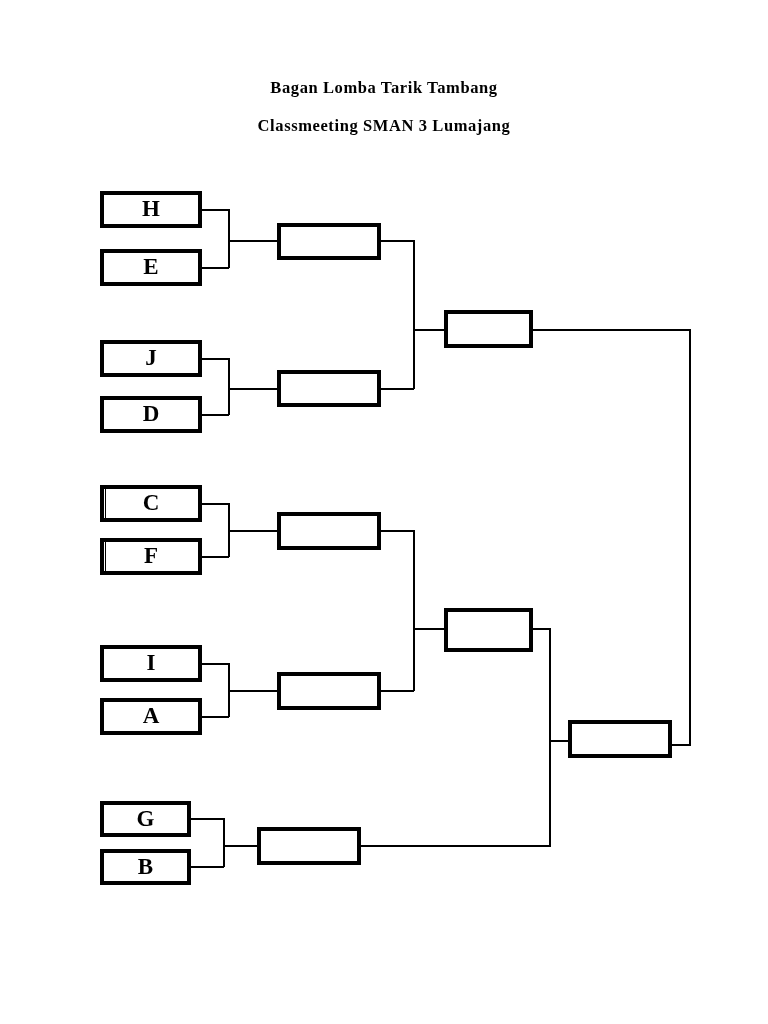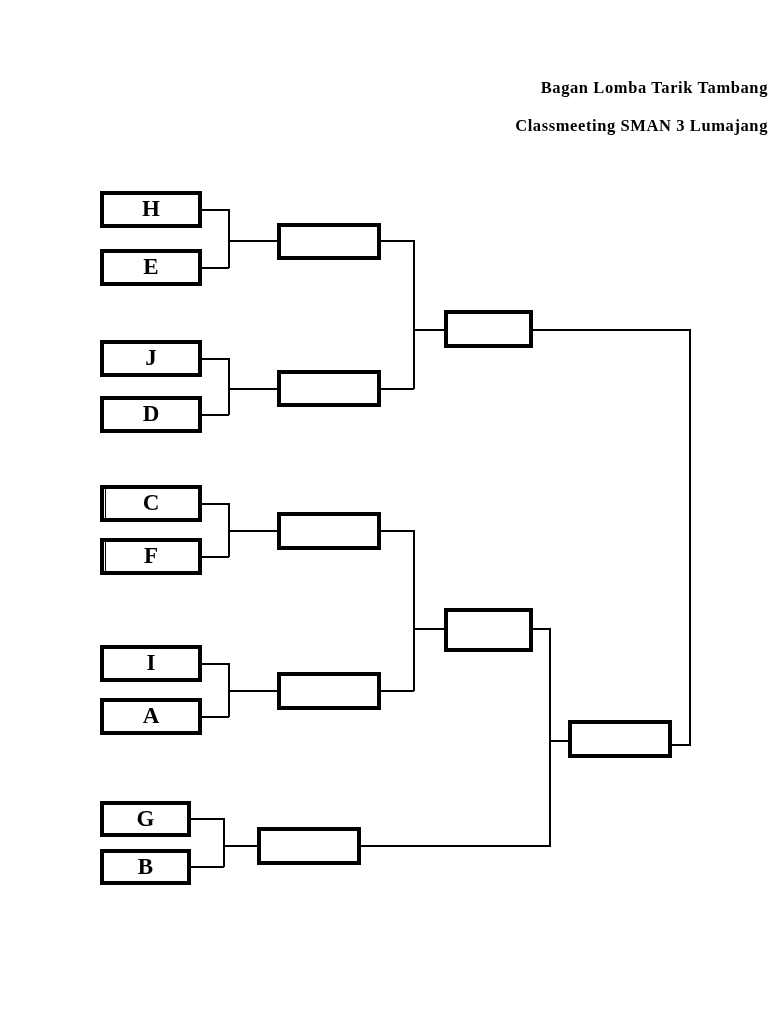--- a/index.html
+++ b/index.html
@@ -23,22 +23,22 @@
   .title-line {
     position: absolute;
     left: 0;
     width: 768px;
     text-align: center;
     font-weight: bold;
     font-family: "Liberation Serif", "DejaVu Serif", serif;
     letter-spacing: 0.6px;
     white-space: nowrap;
   }
-  #title-1 { top: 78px;  font-size: 16.5px; text-align: right; }
-  #title-2 { top: 116px; font-size: 16.5px; text-align: right; }
+  #title-1 { top: 78px;  font-size: 16.5px; }
+  #title-2 { top: 116px; font-size: 16.5px; }
 
   
   .bracket-box {
     position: absolute;
     box-sizing: border-box;
     background: #ffffff;
     border: 4px solid #000000;
     display: flex;
     align-items: center;
     justify-content: center;

